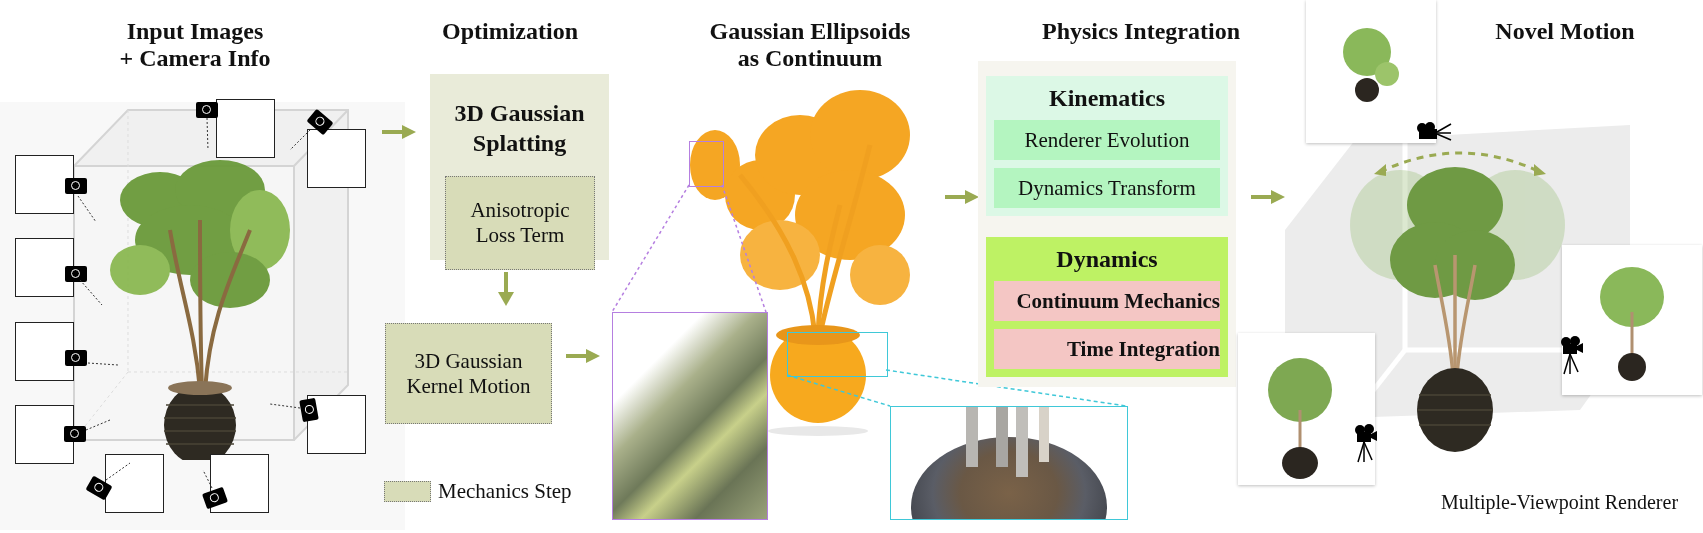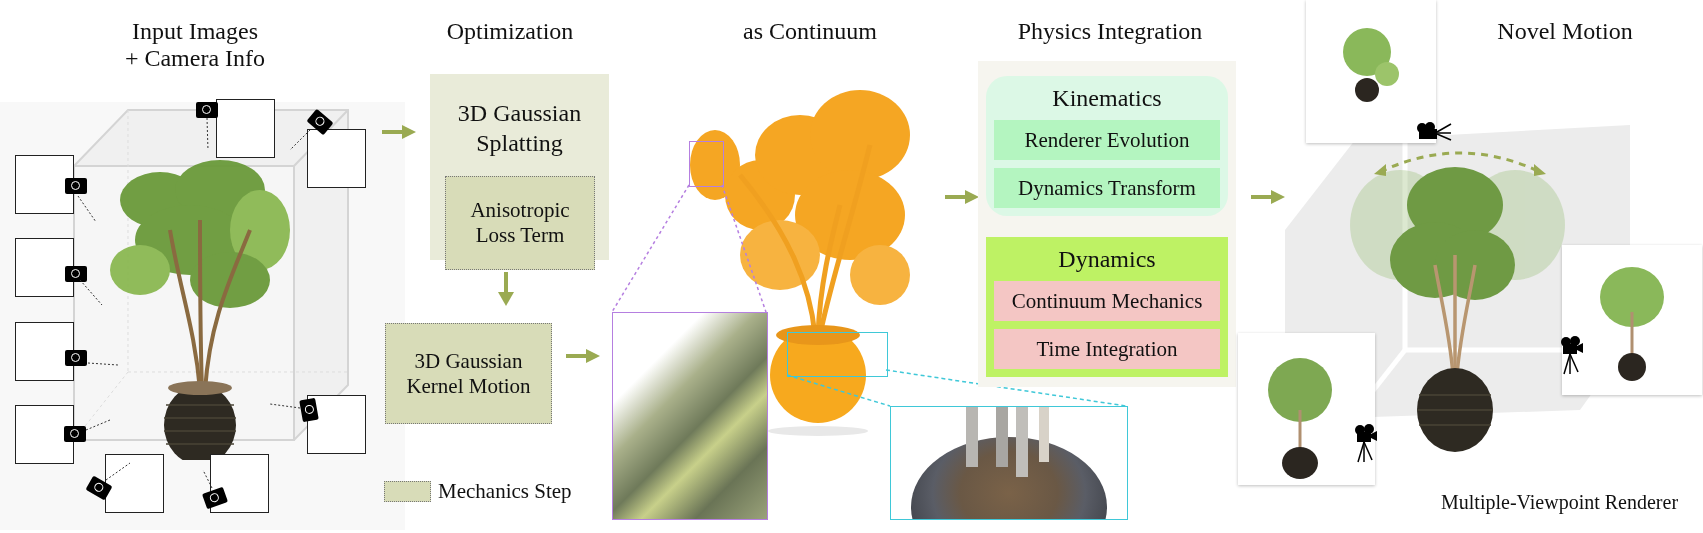--- a/index.html
+++ b/index.html
@@ -1,25 +1,25 @@
 <!DOCTYPE html>
 <html><head>
 <meta charset="utf-8">
 <style>
   html, body { margin: 0; padding: 0; background: #ffffff; }
   body { width: 1703px; height: 533px; position: relative; overflow: hidden; font-family: "Liberation Serif", "DejaVu Serif", serif; color: #111; }
   .abs { position: absolute; }
-  .title { font-weight: normal; font-size: 24px; line-height: 27px; text-align: center; }
+  .title { font-weight: bold; font-size: 24px; line-height: 27px; text-align: center; }
   .arrow { position: absolute; width: 36px; height: 14px; }
   .thumb { position: absolute; background: #fff; border: 1.5px solid #222; box-sizing: border-box; }
   .cam { position: absolute; width: 22px; height: 16px; background: #000; border-radius: 2px; }
   .cam::after { content: ""; position: absolute; left: 6px; top: 3px; width: 7px; height: 7px; border: 1.5px solid #fff; border-radius: 50%; }
   .box-opt { background: #d8dcb8; border: 1px dotted #777; box-sizing: border-box; display: flex; align-items: center; justify-content: center; text-align: center; font-size: 21px; line-height: 25px; }
   .kin-item { background: #b4f5c0; text-align: center; font-size: 21px; height: 40px; line-height: 40px; margin: 0 8px 8px 8px; }
-  .dyn-item { background: #f4c6c4; text-align: center; font-size: 21px; height: 40px; line-height: 40px; margin: 0 8px 8px 8px; }
+  .dyn-item { background: #f4c6c4; text-align: right; font-size: 21px; height: 40px; line-height: 40px; margin: 0 8px 8px 8px; font-weight: bold; }
   .render-card { position: absolute; background: #fff; box-shadow: 0 1px 3px rgba(0,0,0,0.25); }
 </style>
 </head>
 <body>
 
 <div class="abs title" style="left:60px; top:18px; width:270px;">
   <div>Input Images</div>
   <div>+ Camera Info</div>
 </div>
 
@@ -125,20 +125,21 @@
 
 <svg class="arrow" style="left:566px; top:349px;" viewBox="0 0 36 14">
     <rect x="0" y="5" width="22" height="4" fill="#9aaa52"></rect>
     <polygon points="20,0 34,7 20,14" fill="#9aaa52"></polygon>
   </svg>
 
 <div class="abs box-opt" style="left:384px; top:481px; width:47px; height:21px;"></div>
 <div class="abs" style="left:438px; top:479px; font-size:21px;">Mechanics Step</div>
 
 <div class="abs title" style="left:680px; top:18px; width:260px;">
+  <div>Gaussian Ellipsoids</div>
   <div>as Continuum</div>
 </div>
 
 <svg class="abs" style="left:680px; top:85px;" width="260" height="360">
   <g fill="#f5a623">
     <ellipse cx="35" cy="80" rx="25" ry="35"></ellipse>
     <ellipse cx="80" cy="110" rx="35" ry="35"></ellipse>
     <ellipse cx="120" cy="70" rx="45" ry="40"></ellipse>
     <ellipse cx="180" cy="50" rx="50" ry="45"></ellipse>
     <ellipse cx="170" cy="130" rx="55" ry="45"></ellipse>
@@ -173,24 +174,24 @@
   <div style="position:absolute; left:105px; top:0; width:12px; height:60px; background:#a8a6a2;"></div>
   <div style="position:absolute; left:125px; top:0; width:12px; height:70px; background:#c0beba;"></div>
   <div style="position:absolute; left:148px; top:0; width:10px; height:55px; background:#d8d2c8;"></div>
 </div>
 
 <svg class="arrow" style="left:945px; top:190px;" viewBox="0 0 36 14">
     <rect x="0" y="5" width="22" height="4" fill="#9aaa52"></rect>
     <polygon points="20,0 34,7 20,14" fill="#9aaa52"></polygon>
   </svg>
 
-<div class="abs title" style="left:980px; top:18px; width:260px;">Physics Integration</div>
+<div class="abs title" style="left:980px; top:18px; width:260px;text-align:right;">Physics Integration</div>
 
 <div class="abs" style="left:978px; top:61px; width:258px; height:326px; background:#f6f5ef;">
-  <div style="position:absolute; left:8px; top:15px; width:242px; height:140px; background:#dcf8e6;border-radius:21px;">
+  <div style="position:absolute; left:8px; top:15px; width:242px; height:140px; background:#dcf8e6;">
     <div class="title" style="font-size:24px; line-height:44px;">Kinematics</div>
     <div class="kin-item">Renderer Evolution</div>
     <div class="kin-item">Dynamics Transform</div>
   </div>
   <div style="position:absolute; left:8px; top:176px; width:242px; height:140px; background:#bef264;">
     <div class="title" style="font-size:24px; line-height:44px;">Dynamics</div>
     <div class="dyn-item">Continuum Mechanics</div>
     <div class="dyn-item">Time Integration</div>
   </div>
 </div>

